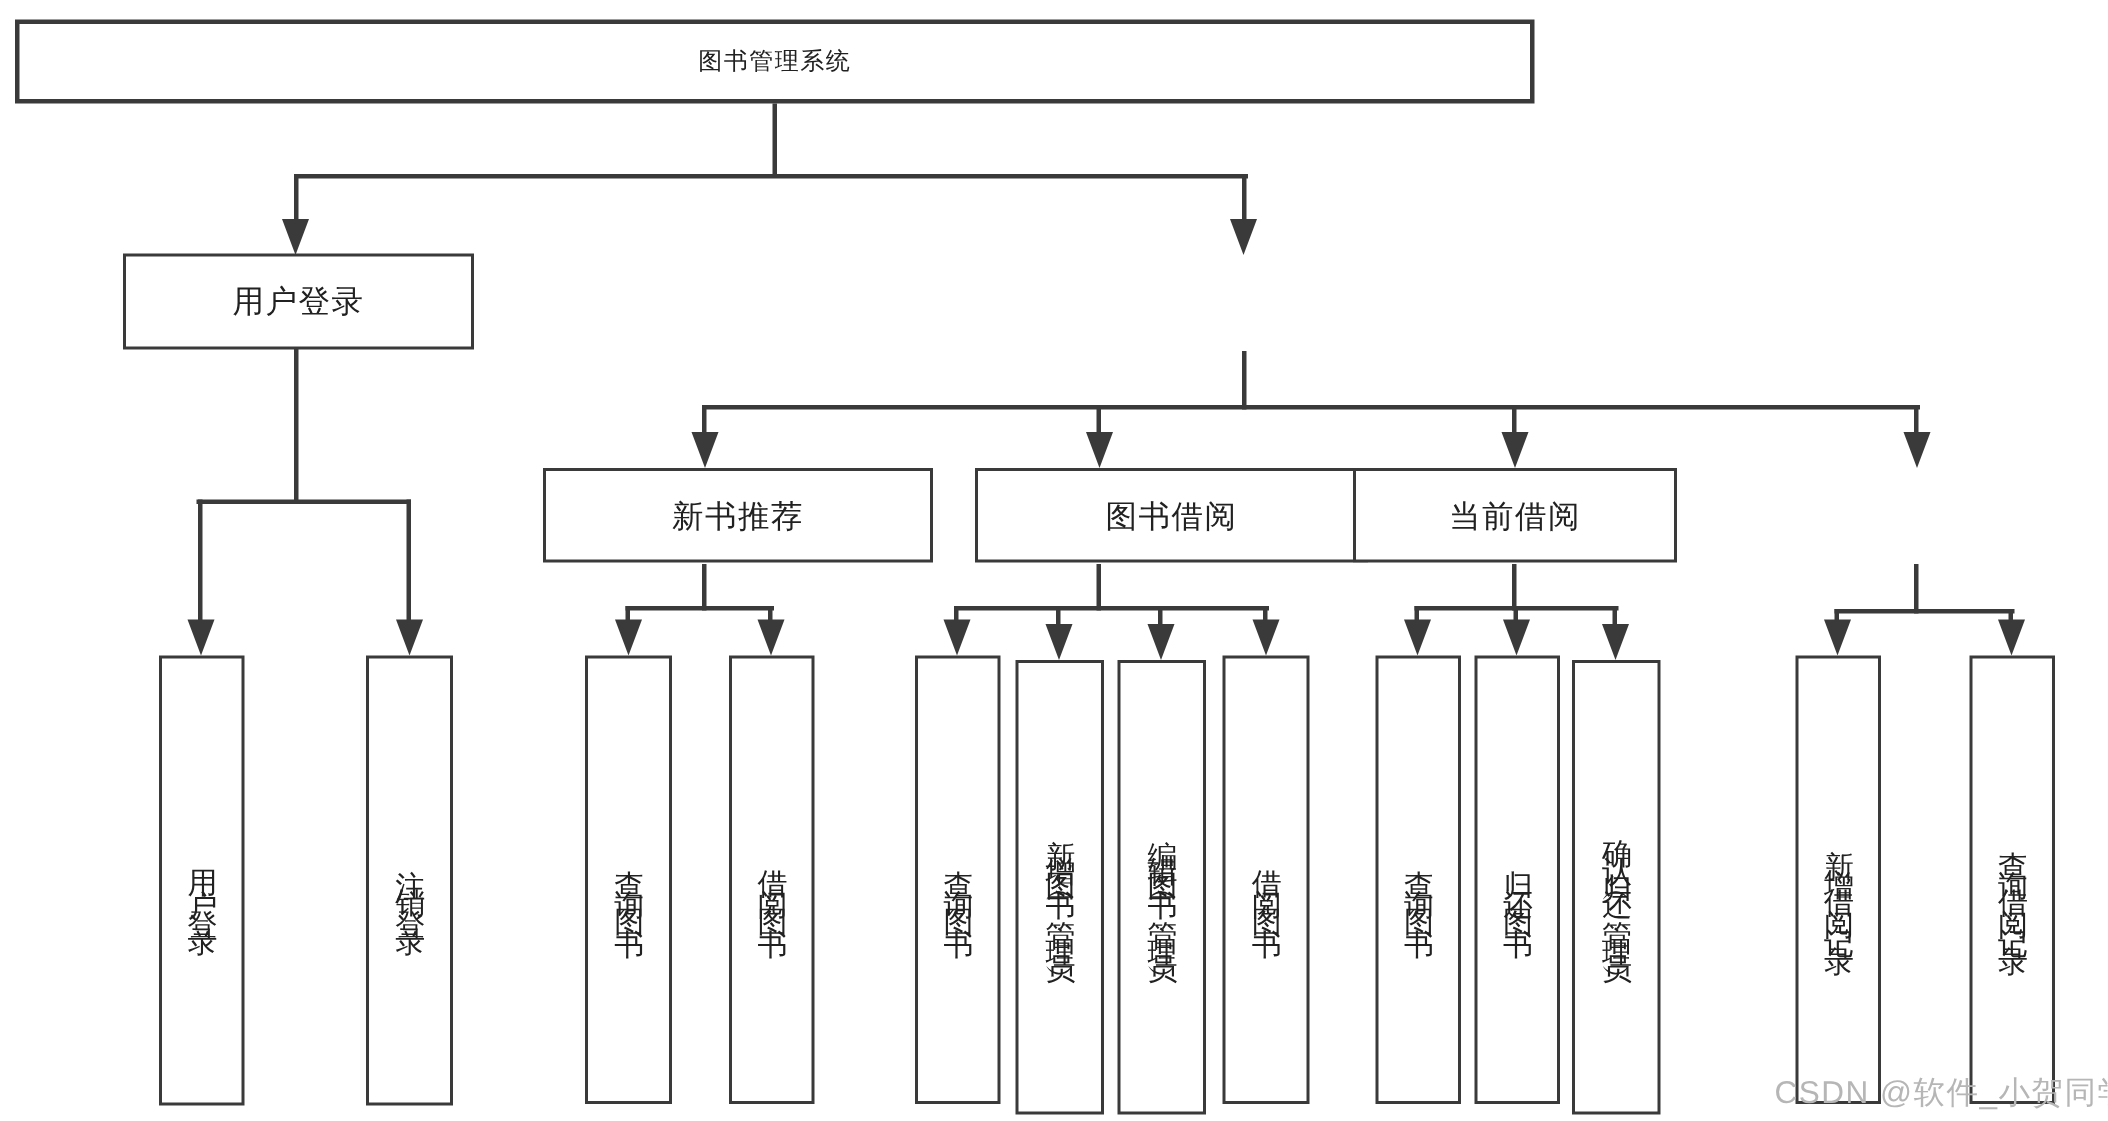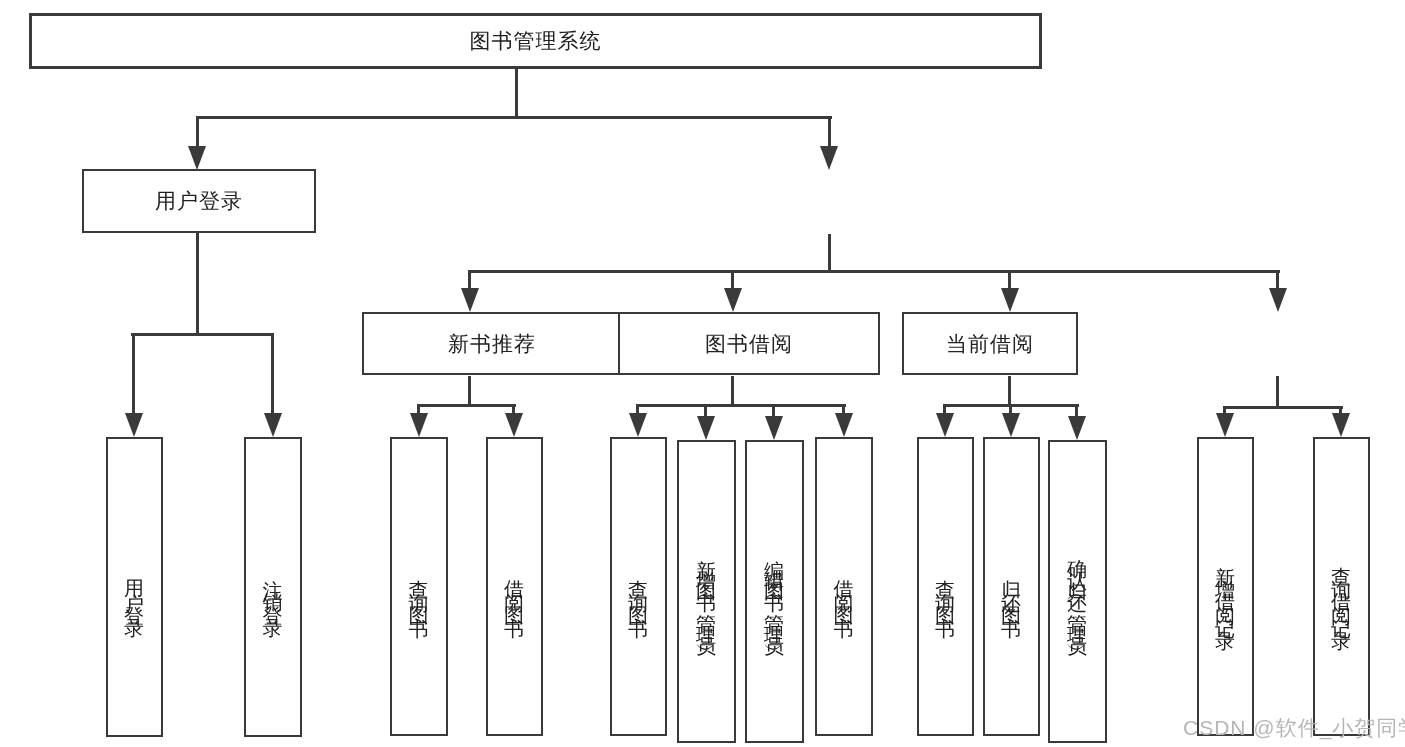--- a/index.html
+++ b/index.html
@@ -28,22 +28,21 @@
     display: flex;
     align-items: center;
     justify-content: center;
   }
   .hbox {
     font-size: 21px;
     letter-spacing: 1px;
   }
   .root {
     border-width: 3px;
-    font-size: 21px;
-    margin-left: 19px;
+    font-size: 16px;
   }
   .vbox {
     writing-mode: vertical-rl;
     text-orientation: mixed;
     font-size: 20px;
     letter-spacing: 13px;
     line-height: 1;
     text-indent: 0;
     padding-top: 6px;
   }
@@ -78,22 +77,22 @@
 </head>
 <body>
 
 <div class="canvas">
 
   <div class="box hbox root" style="left:10px; top:13px; width:1013px; height:56px;">图书管理系统</div>
 
   <div class="box hbox" style="left:82px; top:169px; width:234px; height:64px;">用户登录</div>
 
   <div class="box hbox" style="left:362px; top:312px; width:260px; height:63px;">新书推荐</div>
-  <div class="box hbox" style="left:618px; top:312px; width:262px; height:63px;">图书借阅</div>
-  <div class="box hbox" style="left:902px; top:312px; width:176px; height:63px;">当前借阅</div>
+  <div class="box hbox" style="left:650px; top:312px; width:262px; height:63px;">图书借阅</div>
+  <div class="box hbox" style="left:902px; top:312px; width:216px; height:63px;">当前借阅</div>
 
   <div class="box vbox" style="left:106px; top:437px; width:57px; height:300px;">用户登录</div>
   <div class="box vbox" style="left:244px; top:437px; width:58px; height:300px;">注销登录</div>
 
   <div class="box vbox" style="left:390px; top:437px; width:58px; height:299px;">查询图书</div>
   <div class="box vbox" style="left:486px; top:437px; width:57px; height:299px;">借阅图书</div>
 
   <div class="box vbox" style="left:610px; top:437px; width:57px; height:299px;">查询图书</div>
   <div class="box vbox tall" style="left:677px; top:440px; width:59px; height:303px;">新增图书（管理员）</div>
   <div class="box vbox tall" style="left:745px; top:440px; width:59px; height:303px;">编辑图书（管理员）</div>

